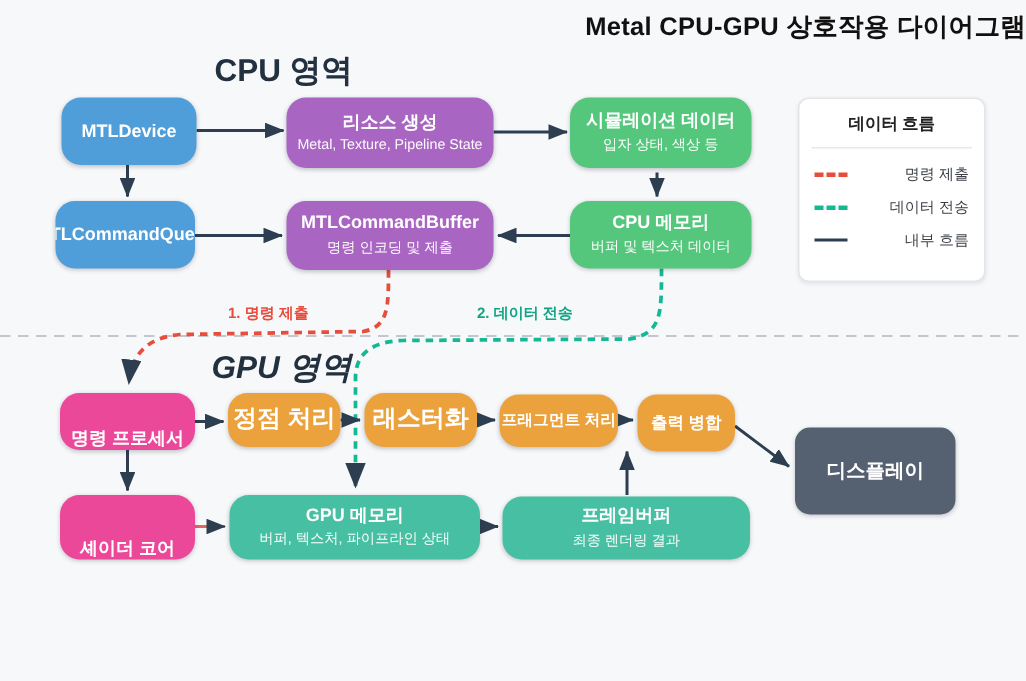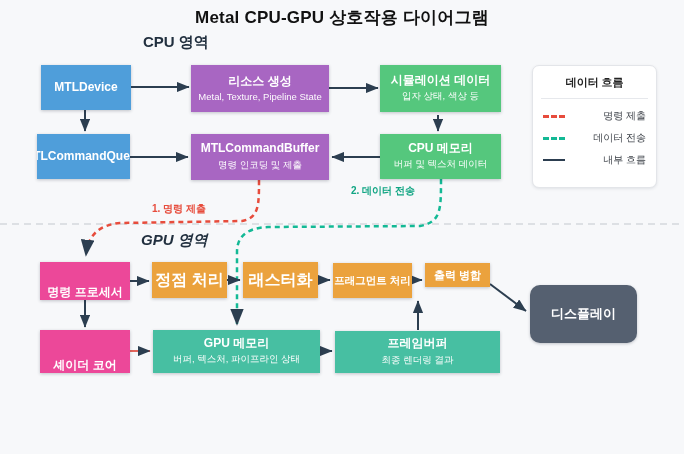--- a/index.html
+++ b/index.html
@@ -1,45 +1,45 @@
 <!DOCTYPE html>
 <html><head>
 <meta charset="utf-8">
 <style>
   html,body{margin:0;padding:0;}
   body{font-family:"Liberation Sans","DejaVu Sans",sans-serif;background:#f7f8fa;}
   #canvas{position:relative;width:684px;height:454px;background:#f7f8fa;overflow:hidden;}
 
-  .diagram-title{position:absolute;left:0;top:6px;width:684px;text-align:center;
+  .diagram-title{position:absolute;left:0;top:6px;width:684px;text-align:right;
     font-size:17px;font-weight:bold;color:#111;letter-spacing:.2px;}
 
-  .region-label{position:absolute;font-size:15px;font-weight:bold;color:#22303f;}
+  .region-label{position:absolute;font-size:21px;font-weight:bold;color:#22303f;}
   .region-cpu{left:143px;top:33px;}
   .region-gpu{left:141px;top:231px;font-style:italic;}
 
   svg.connectors{position:absolute;left:0;top:0;z-index:1;}
 
-  .node{position:absolute;z-index:2;border-radius:0;display:flex;flex-direction:column;
+  .node{position:absolute;z-index:2;border-radius:13px;display:flex;flex-direction:column;
     align-items:center;justify-content:center;color:#fff;text-align:center;
     box-shadow:0 1px 3px rgba(30,40,60,.25);}
   .node .nt{font-size:12px;font-weight:bold;white-space:nowrap;line-height:1.15;}
   .node .ns{font-size:9.5px;font-weight:normal;white-space:nowrap;margin-top:3px;opacity:.97;}
   .clip{overflow:hidden;}
   .blue{background:#4f9eda;}
   .purple{background:#a866c2;}
   .green{background:#55c77d;}
   .coral{background:#ec4899;justify-content:flex-end;}
   .orange{background:#eba23d;}
   .teal{background:#47bfa2;}
   .slate{background:#556070;border-radius:10px;}
   .slate .nt{font-size:13px;}
 
   .flow-label{position:absolute;z-index:3;font-size:10px;font-weight:bold;white-space:nowrap;}
   .flow-red{left:152px;top:202px;color:#e74c3c;}
-  .flow-teal{left:318px;top:184px;color:#11a583;margin-left:33px;}
+  .flow-teal{left:318px;top:202px;color:#11a583;}
 
   .legend{position:absolute;left:532px;top:65px;width:125px;height:123px;z-index:2;
     background:#ffffff;border:1px solid #e3e5e9;border-radius:7px;
     box-shadow:0 1px 3px rgba(30,40,60,.10);box-sizing:border-box;padding:9px 10px 8px 10px;}
   .legend-title{font-size:11px;font-weight:bold;color:#222;text-align:center;font-family:Liberation Serif, serif;}
   .legend-sep{border:none;border-top:1px solid #e6e8ec;margin:8px -2px 6px -2px;}
   .legend-row{display:flex;align-items:center;justify-content:space-between;height:22px;}
   .legend-label{font-size:10px;color:#3a3f46;}
   .swatch{width:22px;height:0;}
   .sw-dashed-red{border-top:3px dashed #e74c3c;}
@@ -128,21 +128,21 @@
   </div>
 
   <div class="node orange" style="left:243px;top:262px;width:75px;height:36px">
     <div class="nt" style="font-size:16px">래스터화</div>
   </div>
 
   <div class="node orange" style="left:333px;top:263px;width:79px;height:35px">
     <div class="nt" style="font-size:10.5px">프래그먼트 처리</div>
   </div>
 
-  <div class="node orange" style="left:425px;top:263px;width:65px;height:24px">
+  <div class="node orange" style="left:425px;top:263px;width:65px;height:38px">
     <div class="nt" style="font-size:11px">출력 병합</div>
   </div>
 
   <div class="node slate" style="left:530px;top:285px;width:107px;height:58px">
     <div class="nt">디스플레이</div>
   </div>
 
   <div class="node coral" style="left:40px;top:330px;width:90px;height:43px">
     <div class="nt">셰이더 코어</div>
   </div>

